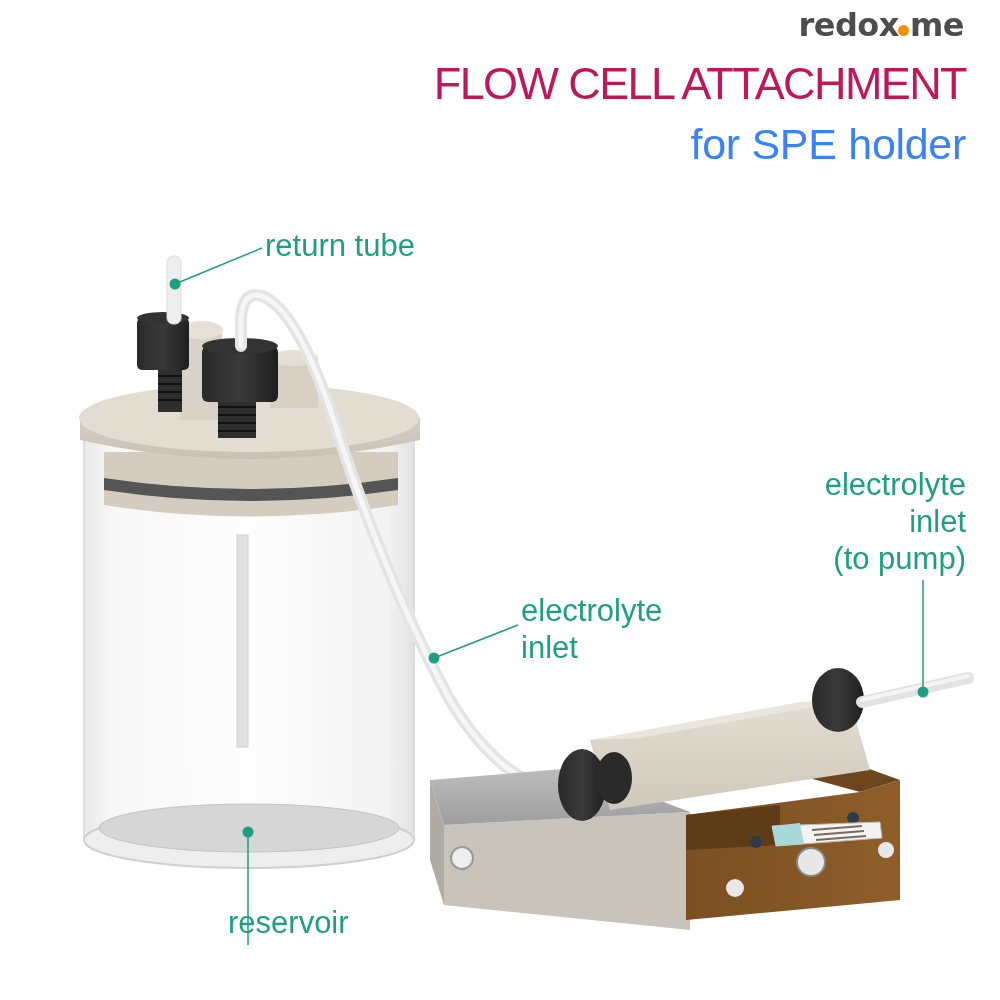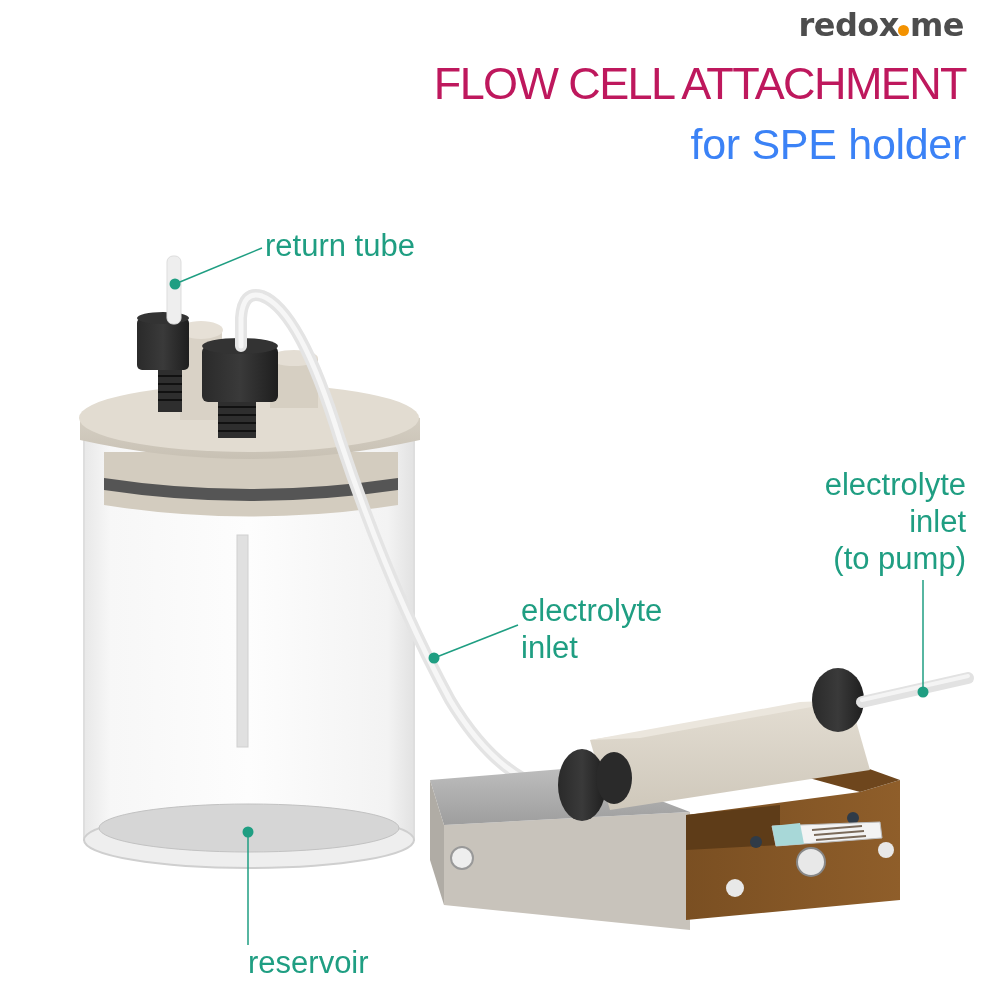--- a/index.html
+++ b/index.html
@@ -156,13 +156,13 @@
   <div>electrolyte</div>
   <div>inlet</div>
 </div>
 
 <div class="label right" style="right:34px; top:466px;">
   <div>electrolyte</div>
   <div>inlet</div>
   <div>(to pump)</div>
 </div>
 
-<div class="label" style="left:228px; top:944px;margin-left:20px;">reservoir</div>
+<div class="label" style="left:228px; top:904px;">reservoir</div>
 
 </body></html>

